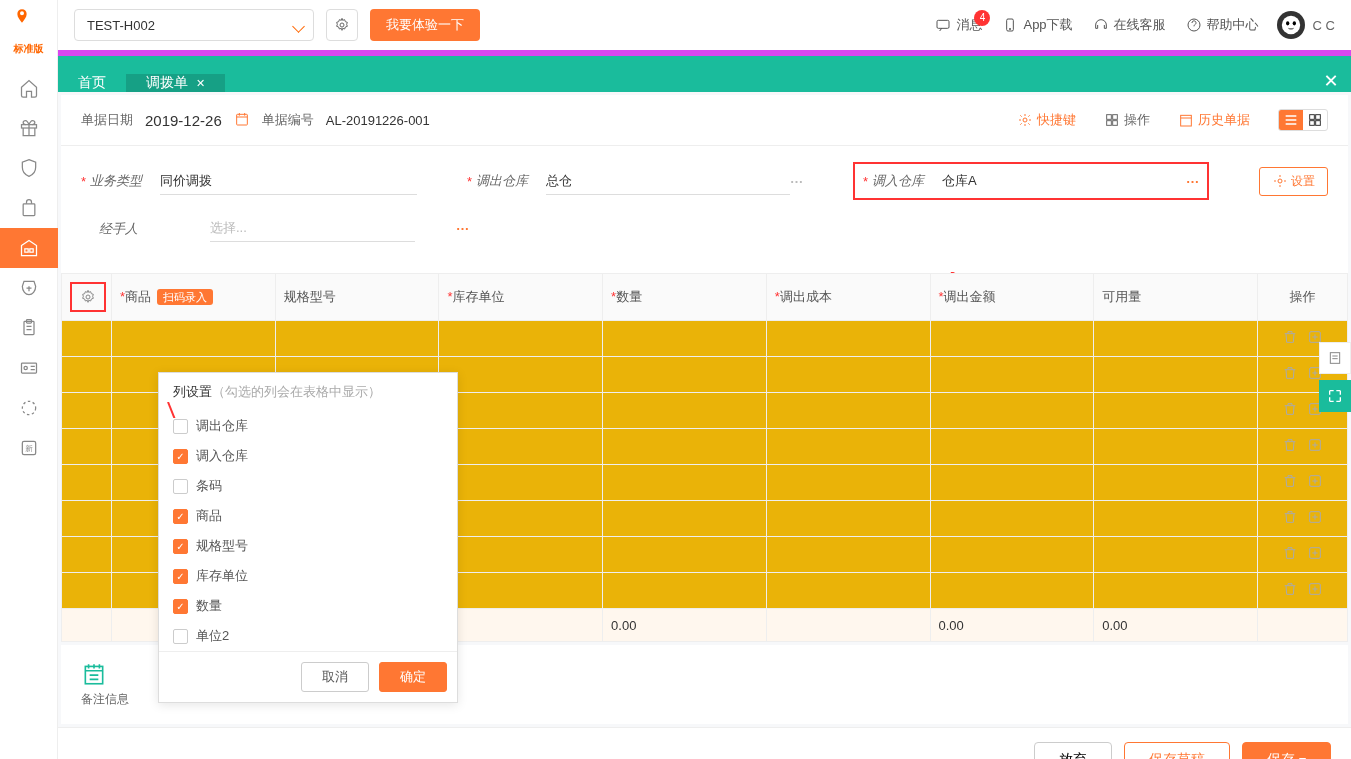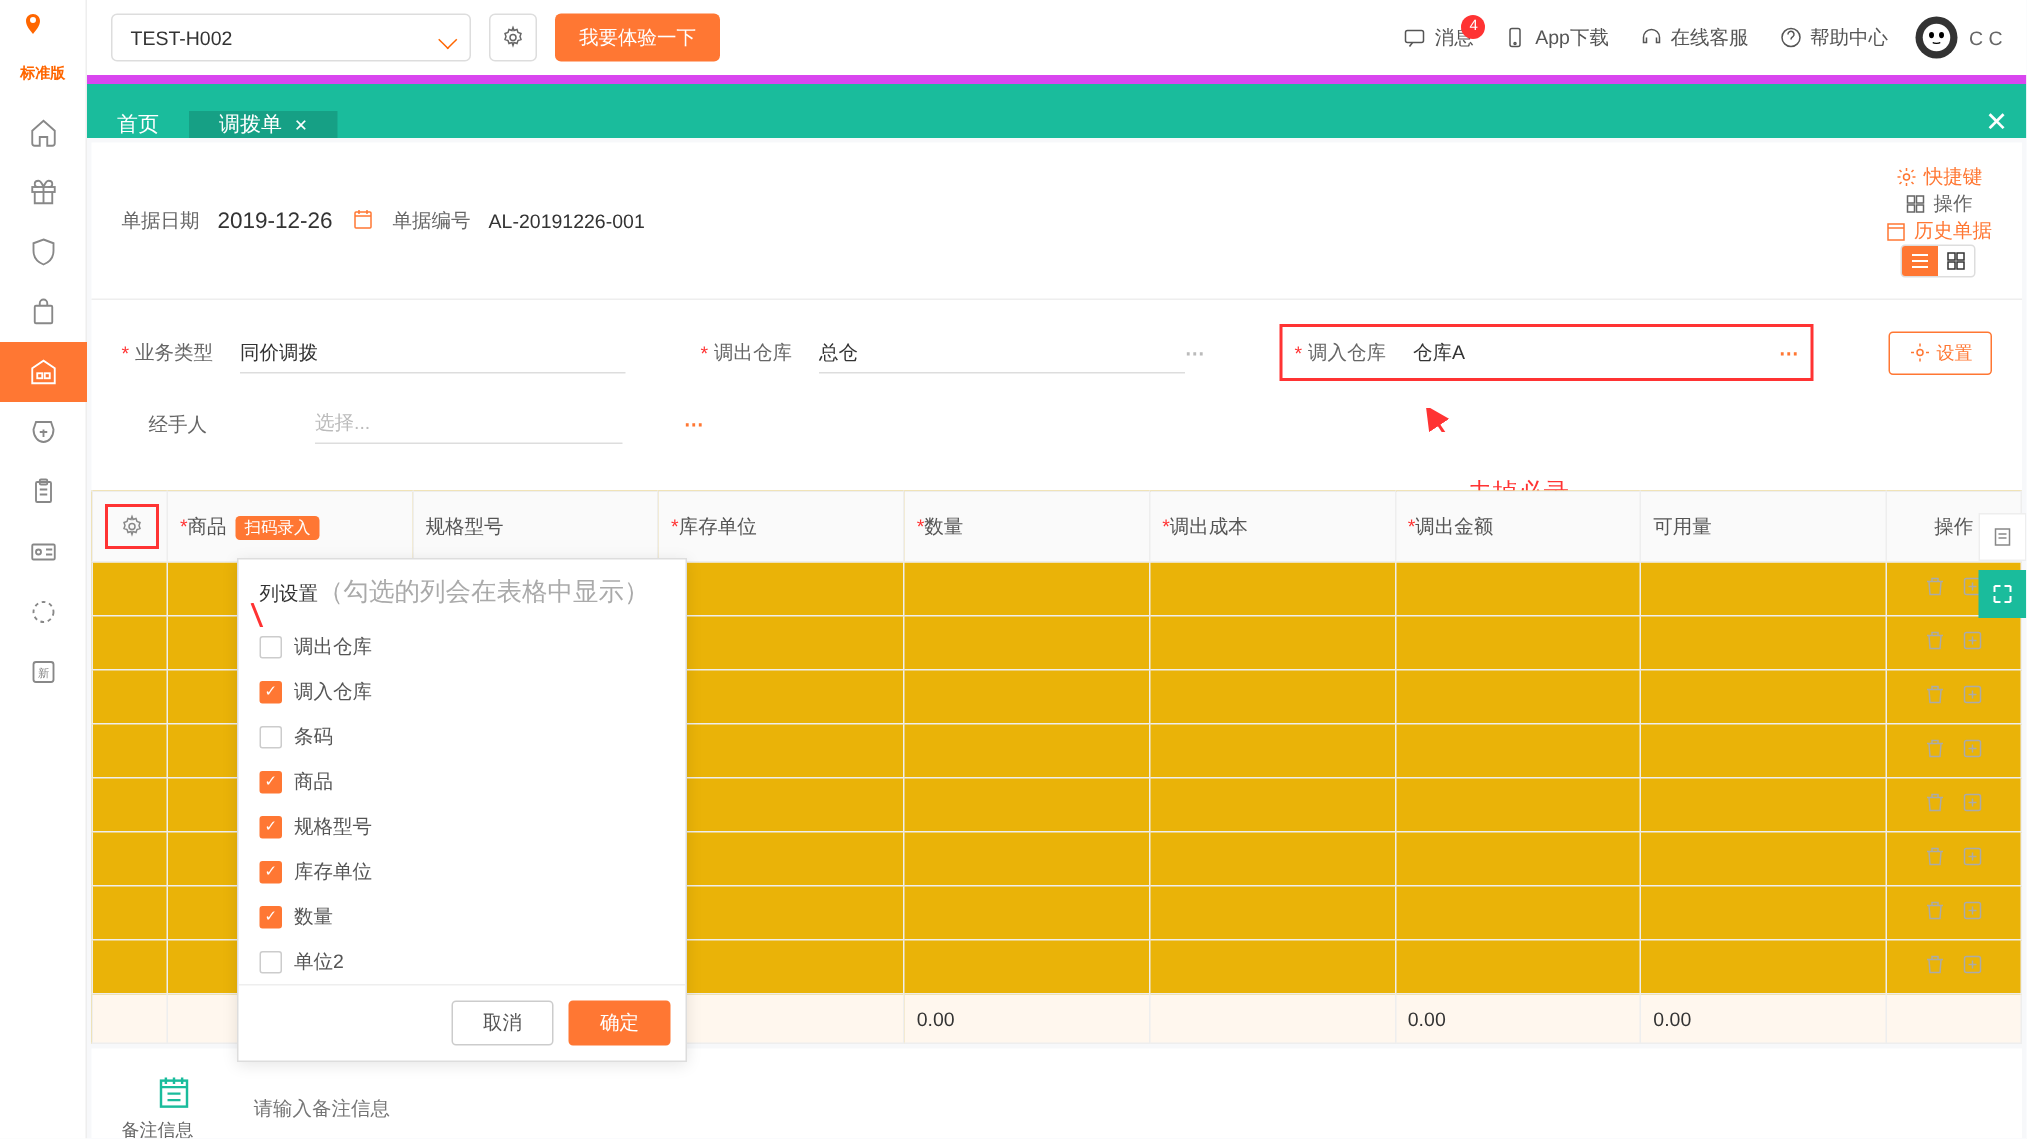--- a/index.html
+++ b/index.html
@@ -36,32 +36,32 @@
 .tab .close { margin-left: 8px; font-size: 11px; }
 .tabs-close { margin-left: auto; width: 40px; display: flex; align-items: center; justify-content: center; color: #fff; cursor: pointer; font-size: 18px; }
 
 
 .content { flex: 1; background: #f7f8fa; padding: 0; display: flex; flex-direction: column; position: relative; overflow: hidden; }
 
 .doc-header { padding: 14px 20px; display: flex; align-items: center; gap: 12px; border-bottom: 1px solid #eee; background: #fff; margin: 3px 3px 0 3px; }
 .doc-header .lbl { font-size: 13px; color: #666; }
 .doc-header .date { font-size: 15px; color: #333; font-weight: 500; }
 .cal-icon { color: #ff7733; }
-.doc-header .right-tools { margin-left: auto; display: flex; align-items: center; gap: 0; font-size: 13px; flex-direction: column; }
+.doc-header .right-tools { margin-left: auto; display: flex; align-items: center; gap: 28px; font-size: 13px; }
 .right-tools .tool { color: #666; display: flex; align-items: center; gap: 4px; cursor: pointer; }
 .right-tools .tool.orange { color: #ff7733; }
 .view-toggle { display: flex; border: 1px solid #ddd; border-radius: 3px; overflow: hidden; }
 .view-toggle .v { width: 24px; height: 20px; display: flex; align-items: center; justify-content: center; cursor: pointer; }
 .view-toggle .v.active { background: #ff7733; color: #fff; }
 
 .form-card { background: #fff; margin: 0 3px; padding: 16px 20px; }
 .form-row { display: flex; gap: 50px; margin-bottom: 15px; align-items: center; }
 .form-field { display: flex; align-items: center; flex: 1; position: relative; max-width: 370px; }
 .form-field .req { color: #ff3333; margin-right: 4px; }
-.form-field .flbl { color: #666; width: 70px; }
+.form-field .flbl { color: #666; width: 70px; font-style: italic; }
 .form-field .fval { flex: 1; border-bottom: 1px solid #ddd; padding: 4px 0; color: #333; }
 .form-field .fval.placeholder { color: #bbb; }
 .form-field .dots { color: #bbb; font-weight: bold; }
 .settings-btn { border: 1px solid #ff7733; color: #ff7733; background: #fff; border-radius: 3px; padding: 5px 12px; cursor: pointer; font-size: 12px; display: flex; align-items: flex-start; gap: 3px; }
 
 .highlighted-box { border: 2px solid #ff3333; padding: 4px 8px; }
 
 
 .annotation-arrow { position: absolute; }
 .annotation-text { position: absolute; color: #ff3333; font-size: 17px; font-weight: 500; }
@@ -75,36 +75,36 @@
 table.grid th.th-gear { width: 50px; text-align: center; }
 .gear-hl { border: 2px solid #ff3333; display: inline-flex; padding: 4px; width: 36px; height: 30px; align-items: center; justify-content: center; }
 .scan-btn { background: #ff7733; color: #fff; font-size: 11px; padding: 2px 6px; border-radius: 3px; margin-left: 6px; }
 table.grid th.th-ops, table.grid td.td-ops { width: 90px; text-align: center; }
 .row-icon { color: #aaa; cursor: pointer; margin: 0 3px; display: inline-block; }
 table.grid tr.ftr td { background: #fff7ee; font-weight: 500; text-align:left; }
 
 
 .popover { position: absolute; top: 280px; left: 100px; width: 300px; background: #fff; border: 1px solid #ddd; box-shadow: 0 2px 10px rgba(0,0,0,0.1); z-index: 20; }
 .popover .ph { padding: 10px 14px; font-size: 13px; color: #333; }
-.popover .ph .hint { color: #aaa; font-size: 17px; }
+.popover .ph .hint { color: #aaa; font-size: 13px; }
 .popover .plist { max-height: 240px; overflow-y: scroll; padding: 0 14px; }
 .popover .pitem { display: flex; align-items: center; gap: 8px; padding: 6px 0; font-size: 13px; color: #555; }
 .chk { width: 15px; height: 15px; border: 1px solid #ccc; border-radius: 2px; display: inline-flex; align-items: center; justify-content: center; }
 .chk.on { background: #ff7733; border-color: #ff7733; color: #fff; font-size: 10px; }
 .popover .pfooter { padding: 10px; display: flex; justify-content: flex-end; gap: 10px; border-top: 1px solid #eee; }
 .pbtn { padding: 5px 20px; border-radius: 3px; cursor: pointer; font-size: 13px; }
 .pbtn.cancel { border: 1px solid #ccc; background: #fff; color: #555; }
 .pbtn.ok { border: 1px solid #ff7733; background: #ff7733; color: #fff; }
 
 
 .pop-arrow { position: absolute; top: 310px; left: 105px; z-index: 21; }
 
 
 .remark-section { background: #fff; margin: 3px 3px 0 3px; padding: 16px 20px; display: flex; align-items: center; gap: 40px; }
-.remark-icon-wrap { display: flex; flex-direction: column; align-items: flex-end; gap: 4px; color: #1abc9c; }
+.remark-icon-wrap { display: flex; flex-direction: column; align-items: flex-start; gap: 4px; color: #1abc9c; }
 .remark-input { flex: 1; border: none; color: #bbb; font-size: 13px; }
 
 
 .footer { background: #fff; padding: 14px 20px; display: flex; justify-content: flex-end; gap: 12px; border-top: 1px solid #eee; margin-top: 3px; }
 .fbtn { padding: 8px 24px; border-radius: 4px; font-size: 14px; cursor: pointer; border: 1px solid #ccc; background: #fff; }
 .fbtn.draft { border-color: #ff7733; color: #ff7733; }
 .fbtn.save { border-color: #ff7733; background: #ff7733; color: #fff; display: flex; align-items: center; gap: 4px; }
 
 
 .float-r { position: absolute; right: 0; top: 250px; display: flex; flex-direction: column; gap: 6px; z-index: 5; }

